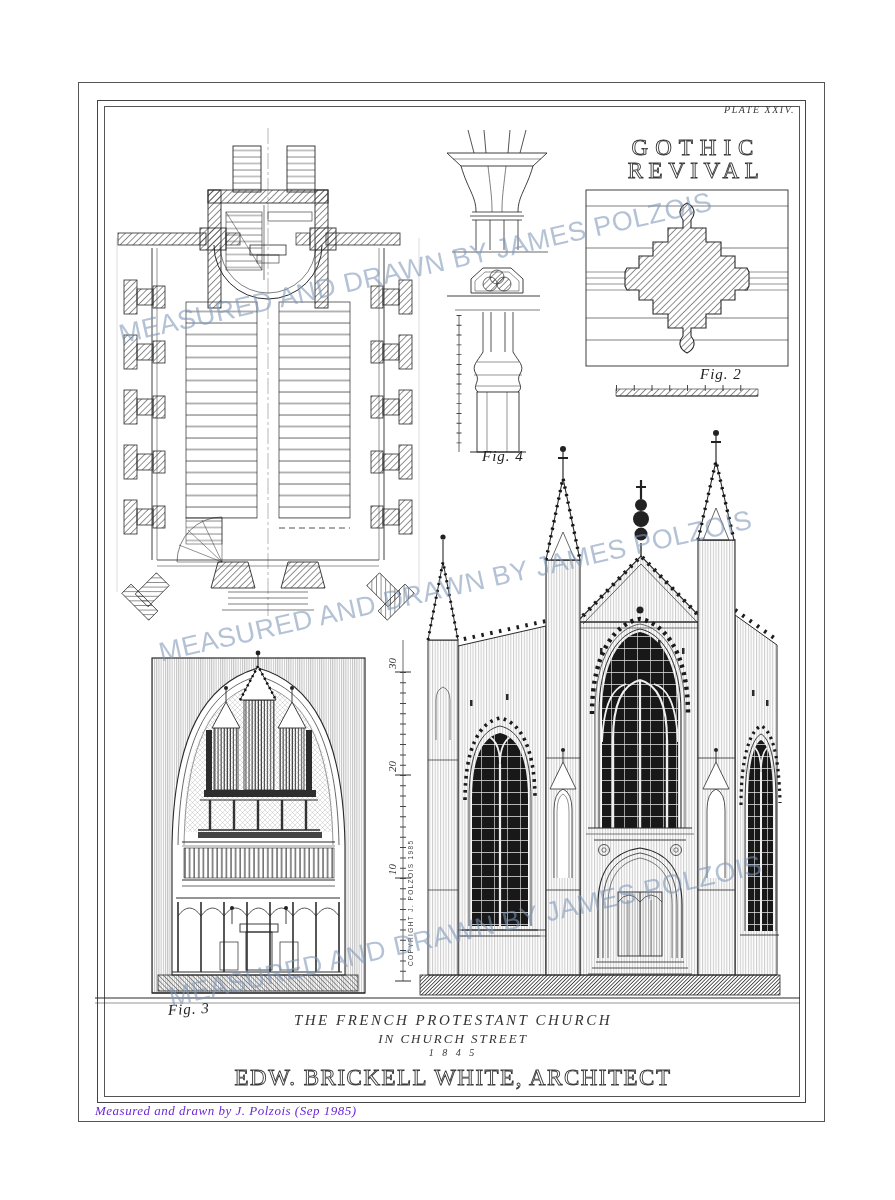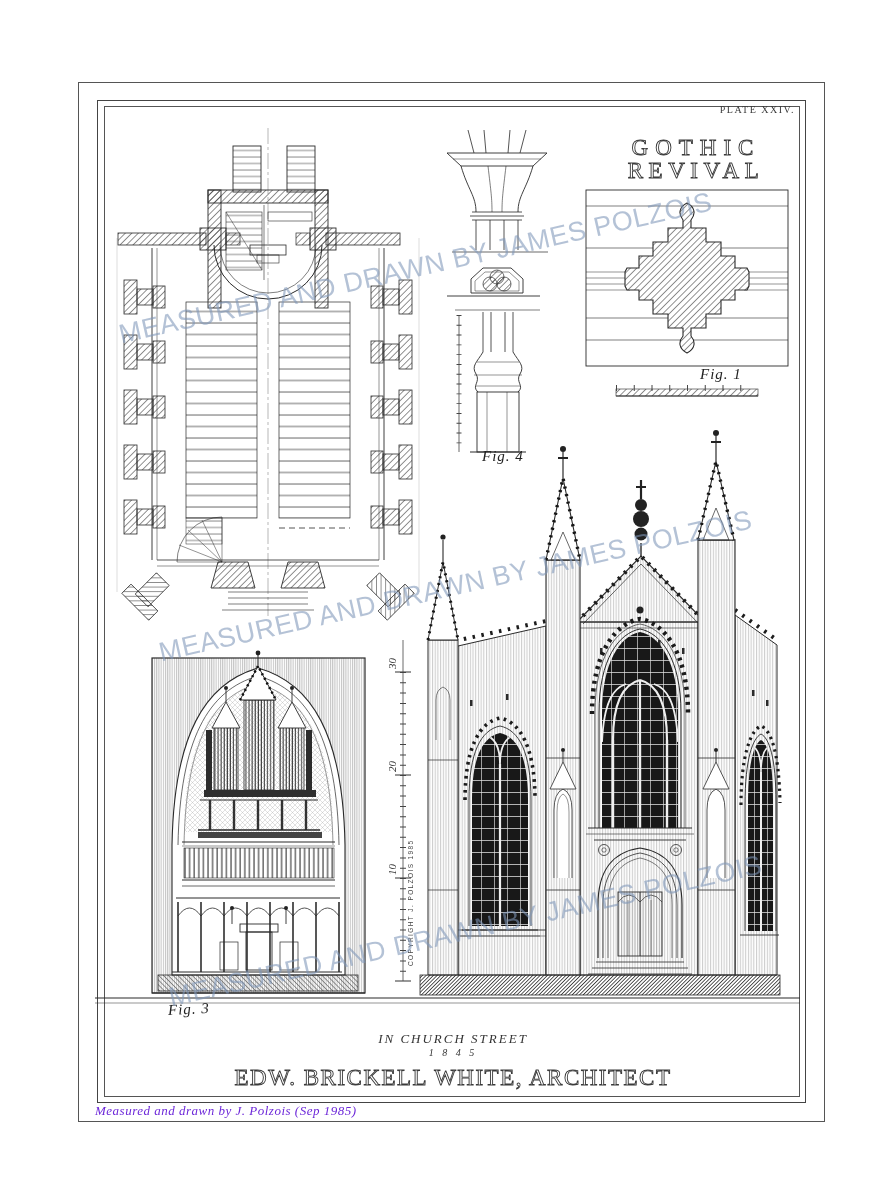--- a/index.html
+++ b/index.html
@@ -4,21 +4,21 @@
 <style>
   html,body{margin:0;padding:0;background:#e9e9e9;}
   .sheet{position:relative;width:895px;height:1200px;background:#ffffff;overflow:hidden;
          font-family:"Liberation Serif","DejaVu Serif",serif;color:#2a2a2a;}
   .border{position:absolute;border:1px solid #555;}
   .b-outer{left:78px;top:82px;width:745px;height:1038px;}
   .b-in1{left:97px;top:100px;width:707px;height:1001px;border-width:1.6px;border-color:#444;}
   .b-in2{left:104px;top:106px;width:694px;height:989px;border-width:0.8px;}
   .art{position:absolute;left:0;top:0;}
   .txt{position:absolute;white-space:nowrap;}
-  .plate-no{left:660px;top:104px;width:135px;text-align:right;
+  .plate-no{left:660px;top:104px;width:135px;text-align:right;font-style:italic;
             font-size:10px;letter-spacing:1.5px;color:#3a3a3a;}
   .figlab{font-style:italic;font-size:15px;letter-spacing:1px;color:#222;}
   .f1{left:482px;top:448px;}
   .f2{left:700px;top:366px;}
   .f3{left:168px;top:1001px;transform:rotate(-3deg);}
   .tb{left:153px;width:600px;text-align:center;font-style:italic;color:#333;}
   .tb1{top:1012px;font-size:15px;letter-spacing:2.5px;}
   .tb2{top:1031px;font-size:13px;letter-spacing:2px;}
   .tb3{top:1047px;font-size:10px;letter-spacing:3px;}
   .credit{left:95px;top:1103px;font-style:italic;font-size:13px;letter-spacing:0.5px;color:#6d28d9;}
@@ -455,28 +455,29 @@
       <line x1="395" y1="981" x2="411" y2="981" stroke-width="1.1"></line>
     </g>
 
     <text x="696" y="155" text-anchor="middle" font-family="'Liberation Serif','DejaVu Serif',serif" font-size="23" letter-spacing="7" fill="none" stroke="#3a3a3a" stroke-width="0.9">GOTHIC</text>
     <text x="696" y="178" text-anchor="middle" font-family="'Liberation Serif','DejaVu Serif',serif" font-size="23" letter-spacing="5.5" fill="none" stroke="#3a3a3a" stroke-width="0.9">REVIVAL</text>
     <text x="453" y="1085" text-anchor="middle" font-family="'Liberation Serif','DejaVu Serif',serif" font-size="23" letter-spacing="1.5" fill="none" stroke="#3a3a3a" stroke-width="0.9">EDW.  BRICKELL  WHITE,  ARCHITECT</text>
   </svg>
 
   <div class="txt plate-no">PLATE XXIV.</div>
   <div class="txt figlab f1">Fig. 4</div>
-  <div class="txt figlab f2">Fig. 1</div>
+  <div class="txt figlab f2">Fig. 2</div>
   <div class="txt figlab f3">Fig. 3</div>
 
   <div class="txt vrot snum s30">30</div>
   <div class="txt vrot snum s20">20</div>
   <div class="txt vrot snum s10">10</div>
   <div class="txt vrot copyr">COPYRIGHT  J. POLZOIS  1985</div>
 
+  <div class="txt tb tb1">THE  FRENCH  PROTESTANT  CHURCH</div>
   <div class="txt tb tb2">IN  CHURCH  STREET</div>
   <div class="txt tb tb3">1 8 4 5</div>
   <div class="txt credit">Measured and drawn by J. Polzois (Sep 1985)</div>
 
   <div class="wm wm1">MEASURED AND DRAWN BY JAMES POLZOIS</div>
   <div class="wm wm2">MEASURED AND DRAWN BY JAMES POLZOIS</div>
   <div class="wm wm3">MEASURED AND DRAWN BY JAMES POLZOIS</div>
 </div>
 
 </body></html>

